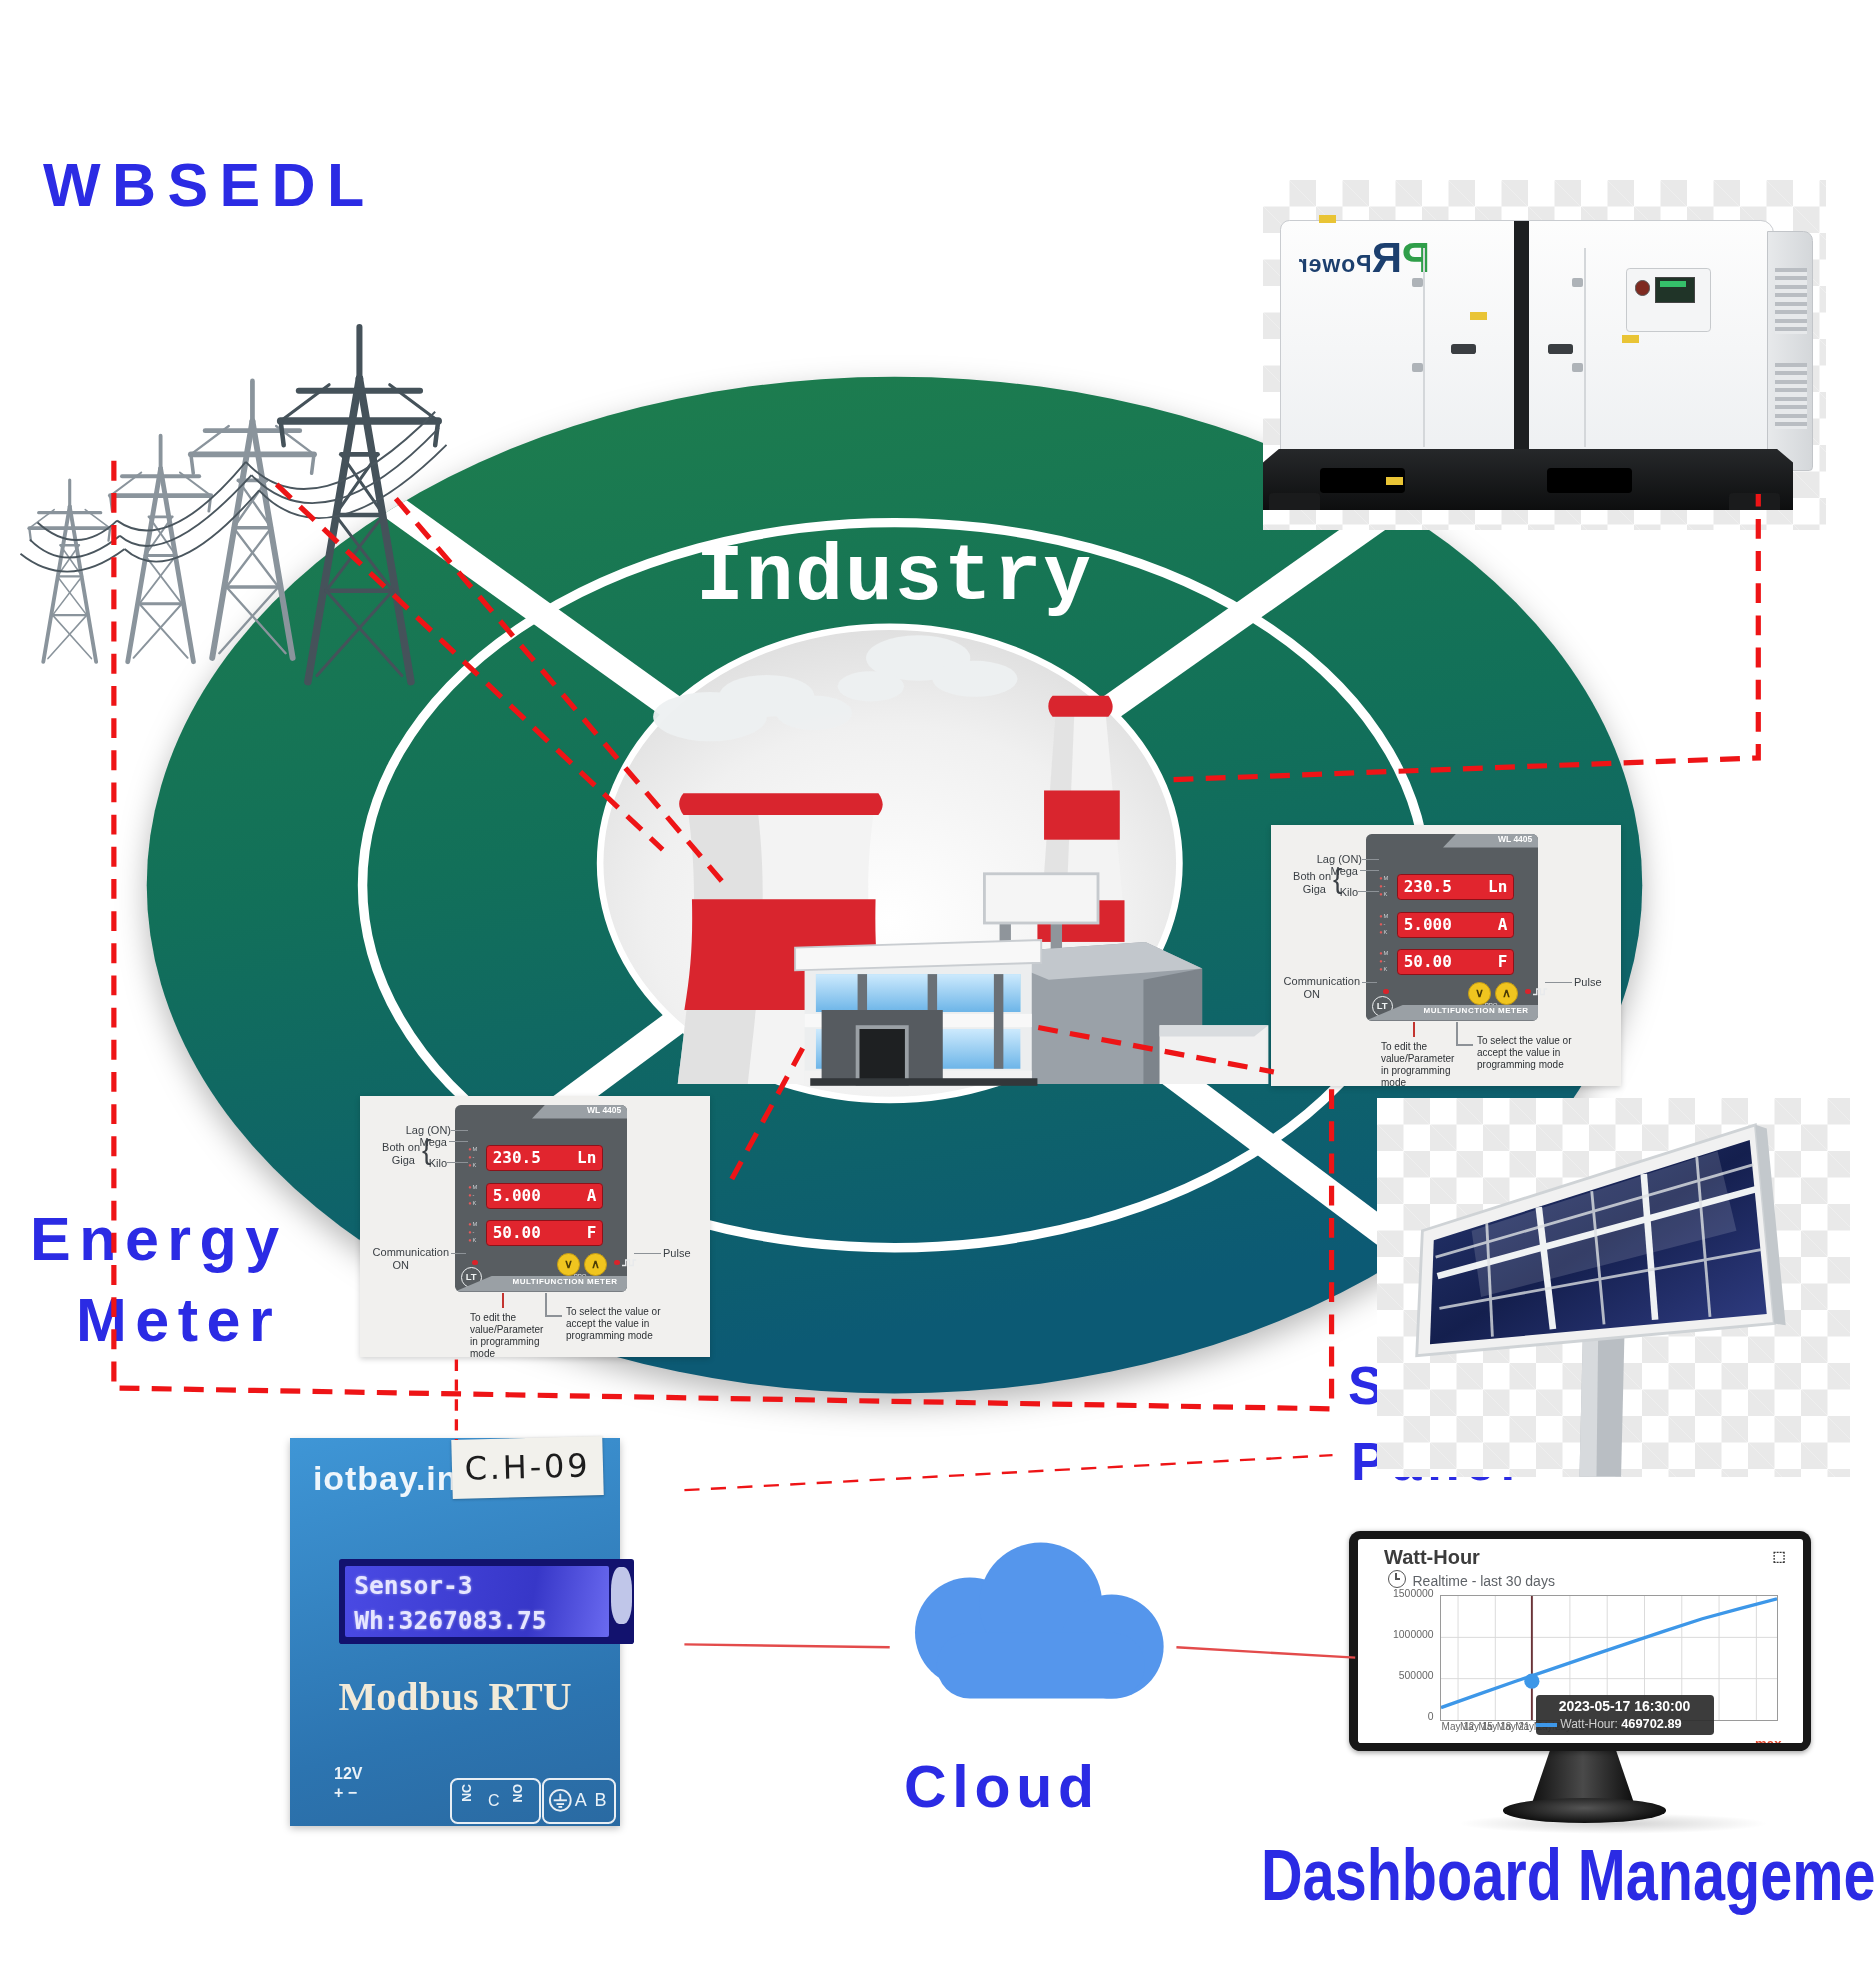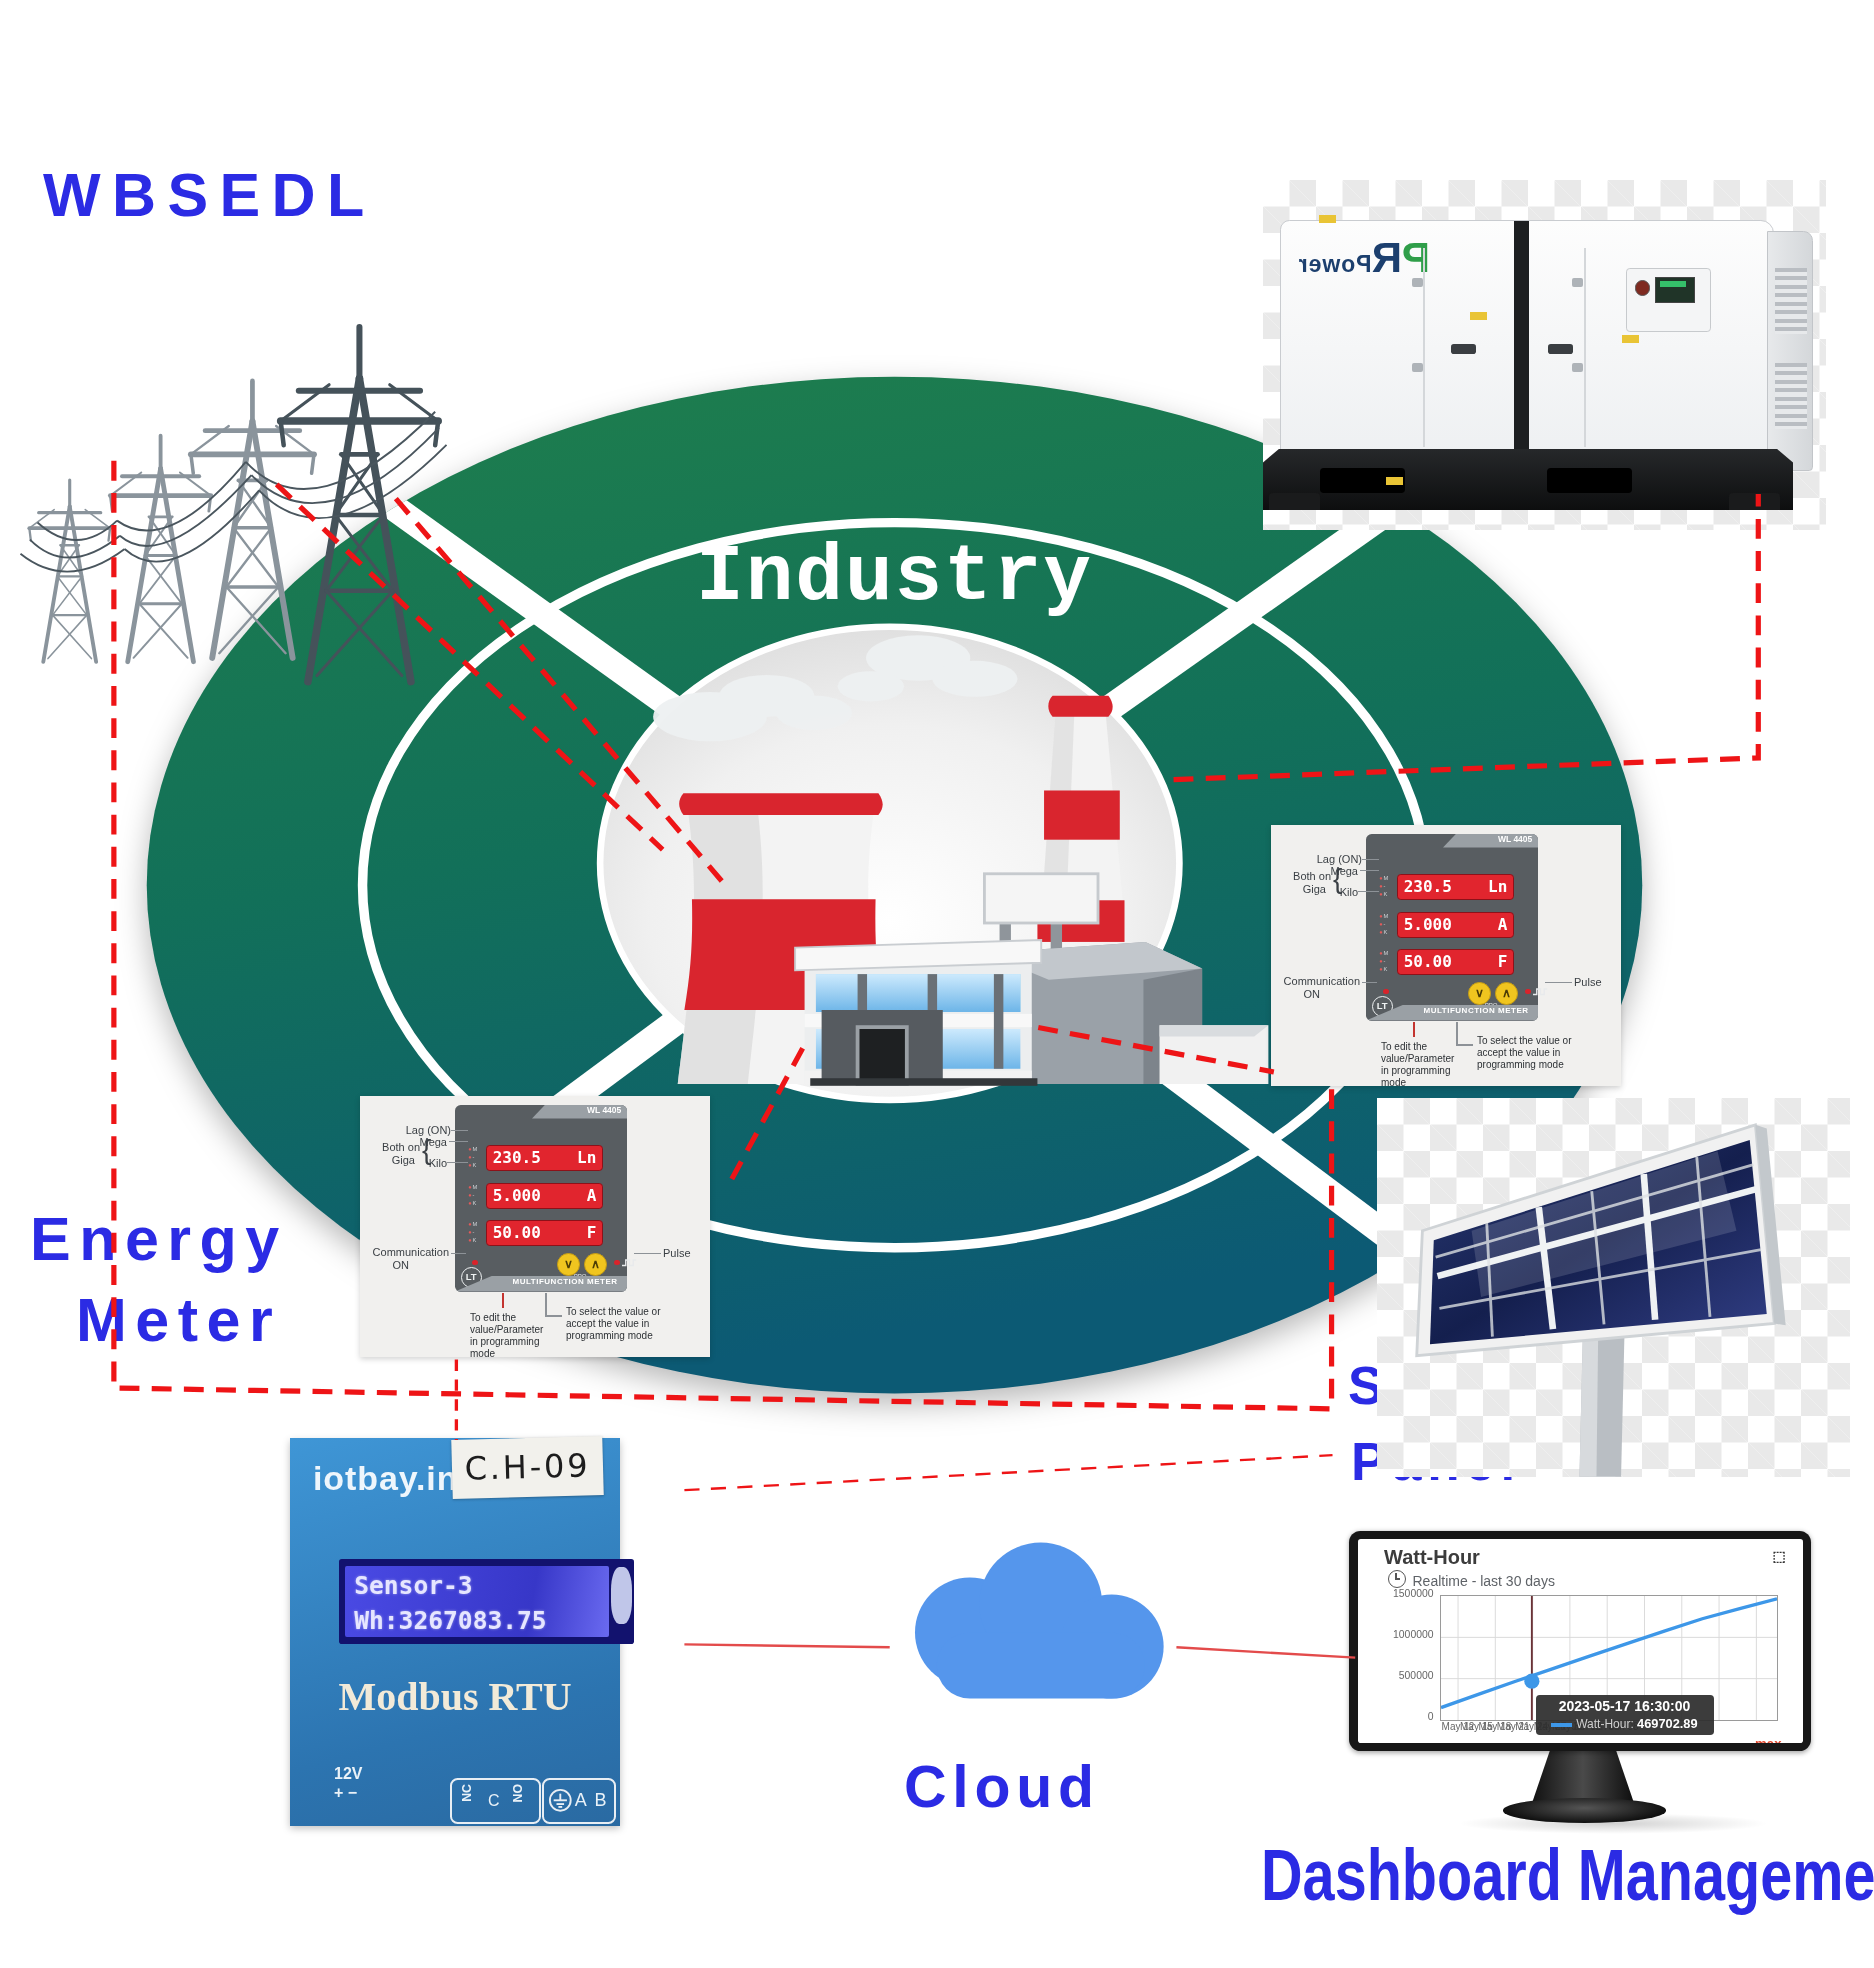--- a/index.html
+++ b/index.html
@@ -110,32 +110,32 @@
   #mon .fsicon{position:absolute;right:15px;top:9.5px;width:15px;height:13.2px;color:#333;font-size:14px;font-weight:bold;}
   #mon .plot{position:absolute;left:82px;top:56px;width:336px;height:124px;border:0.9px solid #9a9a9a;}
   #mon .ylabels{position:absolute;left:0px;top:49px;width:76px;text-align:right;font-size:10.4px;color:#666;}
   #mon .ylabels div{height:41px;}
   #mon .xrow{position:absolute;left:82px;top:183px;width:341px;display:flex;font-size:10px;color:#666;}
   #mon .xrow span{width:37px;flex:none;text-align:center;line-height:10.4px;margin-left:-18.6px;}
   #mon .xrow span:first-child{margin-left:0px;}
   #mon .tooltip{position:absolute;left:178px;top:156px;width:178px;height:40px;background:rgba(45,45,45,.93);
                 border-radius:3.8px;color:#fff;z-index:5;}
   #mon .tooltip .t1{display:block;text-align:center;font-size:14px;font-weight:bold;margin-top:3.8px;}
-  #mon .tooltip .t2{display:block;text-align:center;font-size:12px;color:#cfcfcf;margin-top:1.9px;}
+  #mon .tooltip .t2{display:block;font-size:12px;color:#cfcfcf;margin-top:1.9px;}
   #mon .tooltip .t2 b{color:#fff;font-size:12.8px;}
   #mon .tooltip .sw{display:inline-block;width:21px;height:3.8px;background:#3d97e8;vertical-align:middle;margin-right:3.8px;}
   #mon .max1{position:absolute;right:21px;top:197px;font-size:13.2px;font-weight:bold;color:#e2492f;}
   #mon-neck{left:1531px;top:1751px;width:104px;height:55px;background:linear-gradient(90deg,#101010,#4a4a4a 50%,#0d0d0d);
             clip-path:polygon(18% 0,82% 0,100% 100%,0 100%);}
   #mon-base{left:1503px;top:1798px;width:163px;height:24.6px;background:radial-gradient(ellipse at 50% 40%,#555 0%,#111 70%);
             border-radius:50%;}
   #mon-shadow{left:1457px;top:1813px;width:312px;height:21px;background:radial-gradient(ellipse,rgba(0,0,0,.18),rgba(0,0,0,0) 70%);}
 
   
-  #lbl-wbsedl{left:43px;top:160px;font-size:61px;letter-spacing:11.4px;}
+  #lbl-wbsedl{left:43px;top:150px;font-size:61px;letter-spacing:11.4px;}
   #lbl-dg{left:1503px;top:59px;font-size:76px;letter-spacing:28px;}
   #lbl-energy1{left:30px;top:1204px;font-size:61px;letter-spacing:8.5px;}
   #lbl-energy2{left:76px;top:1285px;font-size:61px;letter-spacing:8.5px;}
   #lbl-solar1{left:1348px;top:1355px;font-size:53px;letter-spacing:5.7px;}
   #lbl-solar2{left:1351px;top:1431px;font-size:53px;letter-spacing:5.7px;}
   #lbl-ctrl{left:269px;top:1866px;font-size:59px;letter-spacing:5.7px;}
   #lbl-dash{left:1261px;top:1834px;font-size:72px;letter-spacing:0px;transform:scaleX(.8);transform-origin:0 50%;white-space:nowrap;}
 
   #connectors{position:absolute;left:0;top:0;z-index:60;pointer-events:none;}
   .z10{z-index:10}.z20{z-index:20}.z30{z-index:30}

